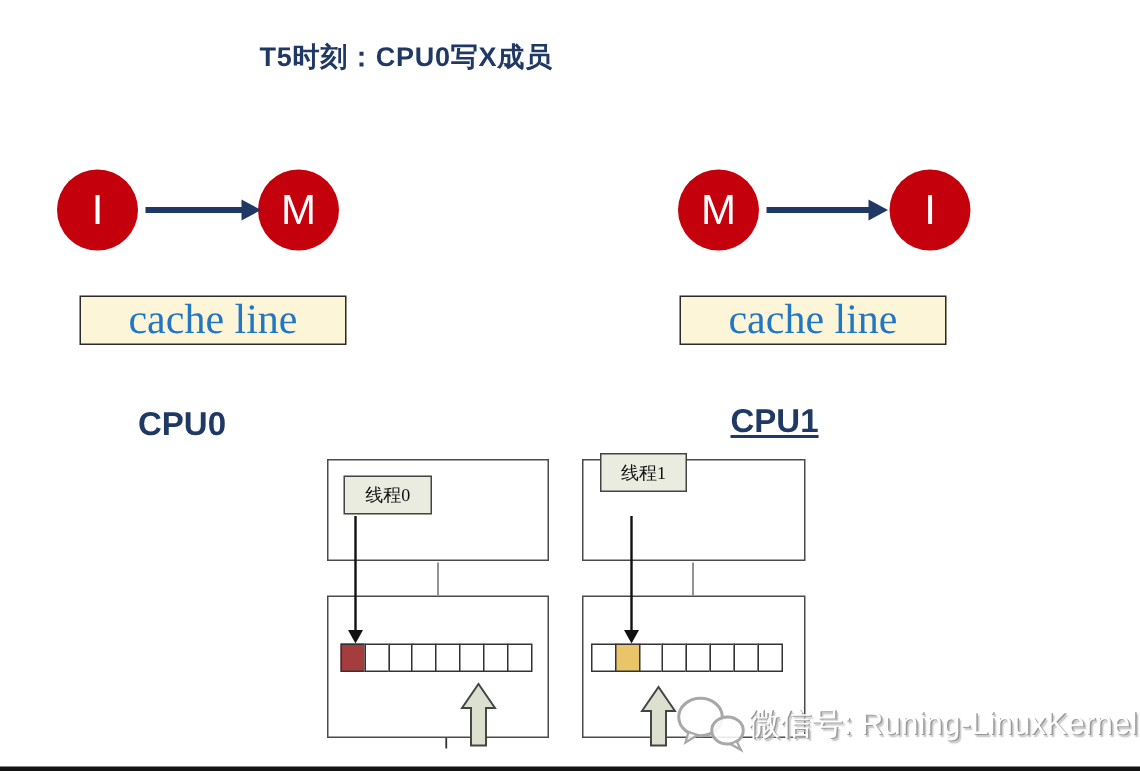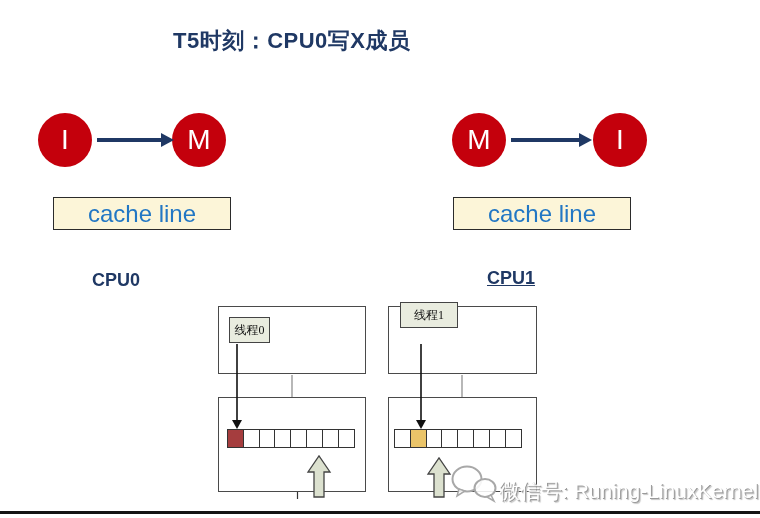--- a/index.html
+++ b/index.html
@@ -3,37 +3,37 @@
 <meta charset="utf-8">
 <style>
   html,body{margin:0;padding:0;}
   body{
     width:760px;height:518px;position:relative;overflow:hidden;
     background:#ffffff;font-family:"Liberation Sans",sans-serif;
   }
   .abs{position:absolute;}
   
   .title{
-    left:173px;top:26px;font-size:22px;font-weight:700;color:#1f3864;
+    left:173px;top:26px;font-size:18px;font-weight:700;color:#1f3864;
     letter-spacing:0.5px;white-space:nowrap;
   }
   
   .state-circle{
     width:54px;height:54px;border-radius:50%;background:#c4000c;
     display:flex;align-items:center;justify-content:center;
     color:#ffffff;font-size:28px;font-weight:500;z-index:2;
   }
   
   .cacheline-box{
     width:178px;height:33px;background:#fcf5d8;border:1.4px solid #2b2b2b;
     display:flex;align-items:center;justify-content:center;
-    color:#2277c4;font-size:24px;z-index:2;box-sizing:border-box;
+    color:#2277c4;font-size:28px;z-index:2;box-sizing:border-box;font-family:Liberation Serif, serif;
   }
   
-  .cpu-group-label{font-size:18px;font-weight:700;color:#1f3864;}
+  .cpu-group-label{font-size:22px;font-weight:700;color:#1f3864;}
   
   .schem-box{
     background:#ffffff;border:1.5px solid #4a4a4a;box-sizing:border-box;z-index:1;
   }
   .thread-box{
     background:#e9ecdf;border:1.4px solid #444444;box-sizing:border-box;
     display:flex;align-items:center;justify-content:center;
     font-family:"Liberation Serif",serif;font-size:12px;color:#111;z-index:2;
   }
   .serif-label{font-family:"Liberation Serif",serif;color:#111;}
@@ -45,21 +45,21 @@
   .cell{
     width:17px;height:19px;background:#ffffff;border:1.2px solid #333333;
     box-sizing:border-box;margin-left:-1.2px;
   }
   .cell:first-child{margin-left:0;}
   
   #overlay{position:absolute;left:0;top:0;z-index:5;pointer-events:none;}
   
   .bottom-rule{left:0;top:511px;width:760px;height:3px;background:#141414;z-index:3;}
   
-  .watermark{left:449px;top:459px;width:311px;height:46px;z-index:9;display:flex;align-items:flex-end;}
+  .watermark{left:449px;top:459px;width:311px;height:46px;z-index:9;display:flex;align-items:center;}
   .watermark-text{
     font-size:21px;color:#ffffff;white-space:nowrap;
     text-shadow:1px 1px 0 #9a9a9a,2px 2px 1px #c4c4c4;
   }
 </style>
 </head>
 <body>
 
 <div class="abs title">T5时刻：CPU0写X成员</div>
 
@@ -69,21 +69,21 @@
 <div class="abs state-circle" style="left:452px;top:113px;">M</div>
 <div class="abs state-circle" style="left:593px;top:113px;">I</div>
 
 <div class="abs cacheline-box" style="left:53px;top:197px;">cache line</div>
 <div class="abs cacheline-box" style="left:453px;top:197px;">cache line</div>
 
 <div class="abs cpu-group-label" style="left:92px;top:270px;">CPU0</div>
 <div class="abs cpu-group-label" style="left:487px;top:268px;text-decoration:underline;">CPU1</div>
 
 <div class="abs schem-box" style="left:218px;top:306px;width:148px;height:68px;"></div>
-<div class="abs thread-box" style="left:229px;top:317px;width:41px;height:26px;">线程0</div>
+<div class="abs thread-box" style="left:229px;top:317px;width:59px;height:26px;">线程0</div>
 <div class="abs serif-label cpu-name" style="left:218px;top:347px;width:148px;">CPU 0</div>
 
 <div class="abs schem-box" style="left:218px;top:397px;width:148px;height:95px;"></div>
 <div class="abs serif-label cache-row-label" style="left:218px;top:407px;width:148px;">高速缓存行</div>
 <div class="abs cells-row" style="left:227px;top:429px;">
     <div class="cell" style="background: rgb(165, 61, 62);"></div>
     <div class="cell"></div>
     <div class="cell"></div>
     <div class="cell"></div>
     <div class="cell"></div>

